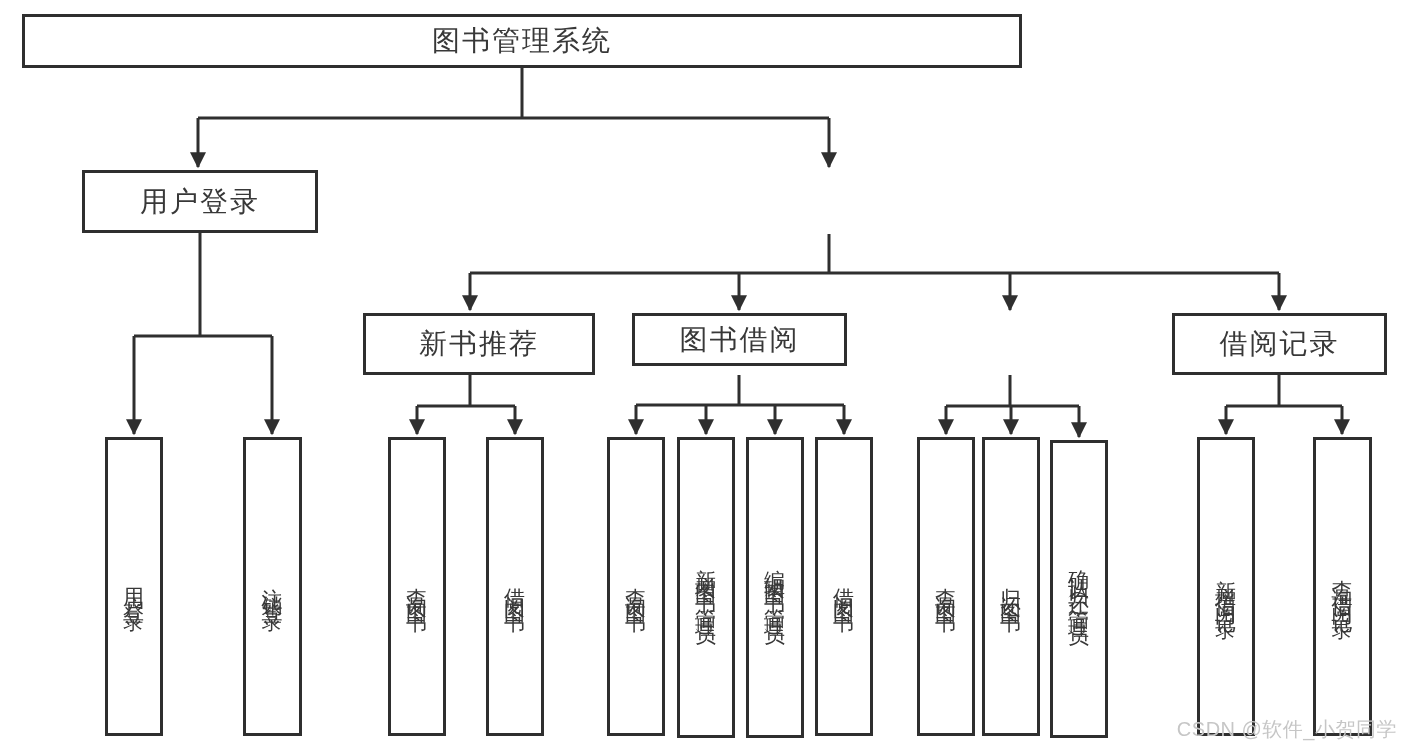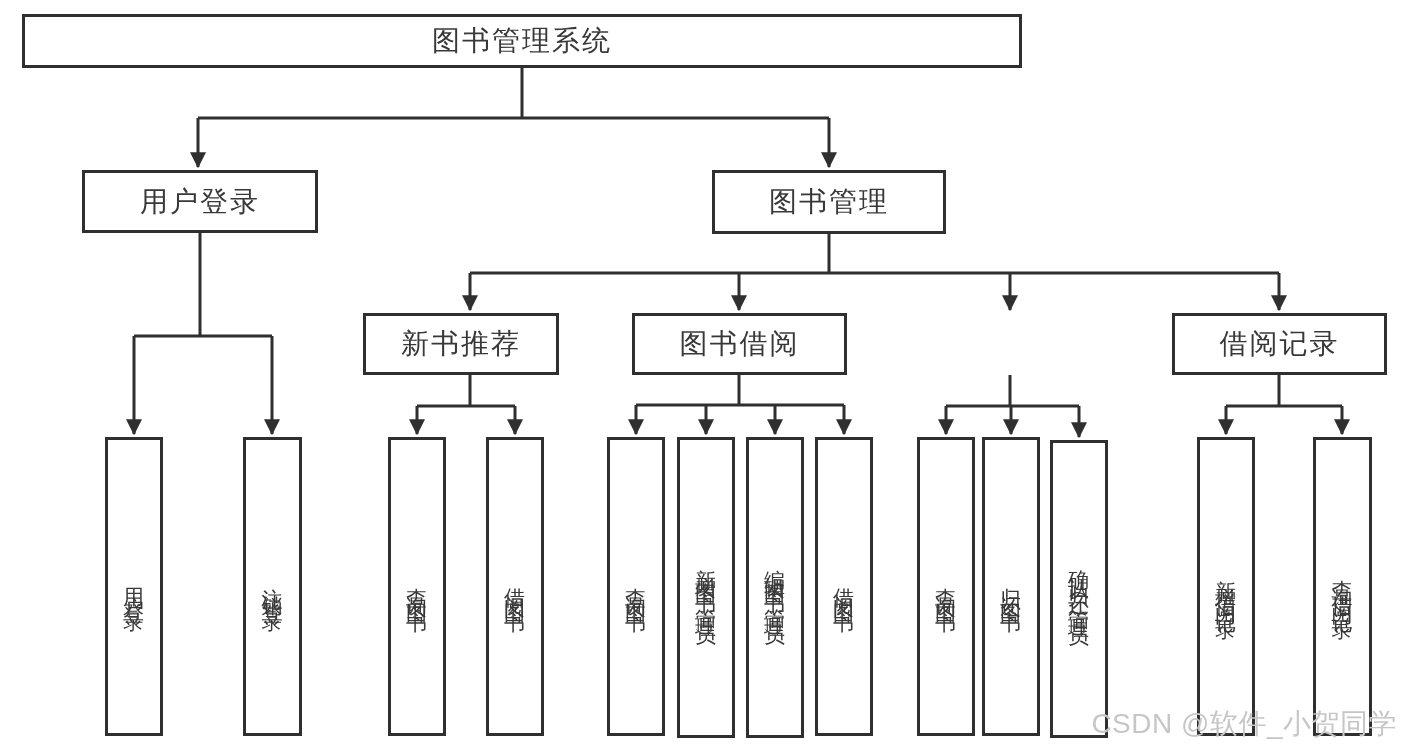--- a/index.html
+++ b/index.html
@@ -17,21 +17,21 @@
   .node .lbl {
     font-size:28px; color:#383838; letter-spacing:2px; white-space:nowrap;
   }
   .node .vlbl {
     writing-mode:vertical-rl; text-orientation:mixed;
     font-size:21px; color:#383838; letter-spacing:8px; line-height:1.1;
     white-space:nowrap;
   }
   .watermark {
     position:absolute; right:8px; bottom:4px; z-index:10;
-    font-size:28px; color:#c6c6c6; letter-spacing:0.5px; white-space:nowrap;
+    font-size:20px; color:#c6c6c6; letter-spacing:0.5px; white-space:nowrap;
   }
 </style>
 </head>
 <body>
 
 <div class="canvas">
 
   <svg class="edges" viewBox="0 0 1405 747" xmlns="http://www.w3.org/2000/svg">
     <defs>
       <marker id="arw" viewBox="0 0 10 10" refX="9.2" refY="5" markerWidth="21" markerHeight="16" orient="auto" markerUnits="userSpaceOnUse">
@@ -73,28 +73,25 @@
     <line class="ln" x1="1342" y1="406" x2="1342" y2="434" marker-end="url(#arw)"></line>
   </svg>
 
   <div class="node" style="left:22px; top:14px; width:1000px; height:54px;">
     <span class="lbl">图书管理系统</span>
   </div>
 
   <div class="node" style="left:82px; top:170px; width:236px; height:63px;">
     <span class="lbl">用户登录</span>
   </div>
-  <div class="node" style="left:712px; top:170px; width:234px; height:64px;">
-    <span class="lbl">图书管理</span>
-  </div>
 
-  <div class="node" style="left:363px; top:313px; width:196px; height:62px;font-family:Liberation Mono, monospace;">
+  <div class="node" style="left:363px; top:313px; width:232px; height:62px;font-family:Liberation Mono, monospace;">
     <span class="lbl">新书推荐</span>
   </div>
-  <div class="node" style="left:632px; top:313px; width:215px; height:62px;">
+  <div class="node" style="left:632px; top:313px; width:215px; height:53px;">
     <span class="lbl">图书借阅</span>
   </div>
   <div class="node" style="left:1172px; top:313px; width:215px; height:62px;">
     <span class="lbl">借阅记录</span>
   </div>
 
   <div class="node" style="left:105px; top:437px; width:58px; height:299px;">
     <span class="vlbl">用户登录</span>
   </div>
   <div class="node" style="left:243px; top:437px; width:59px; height:299px;">

